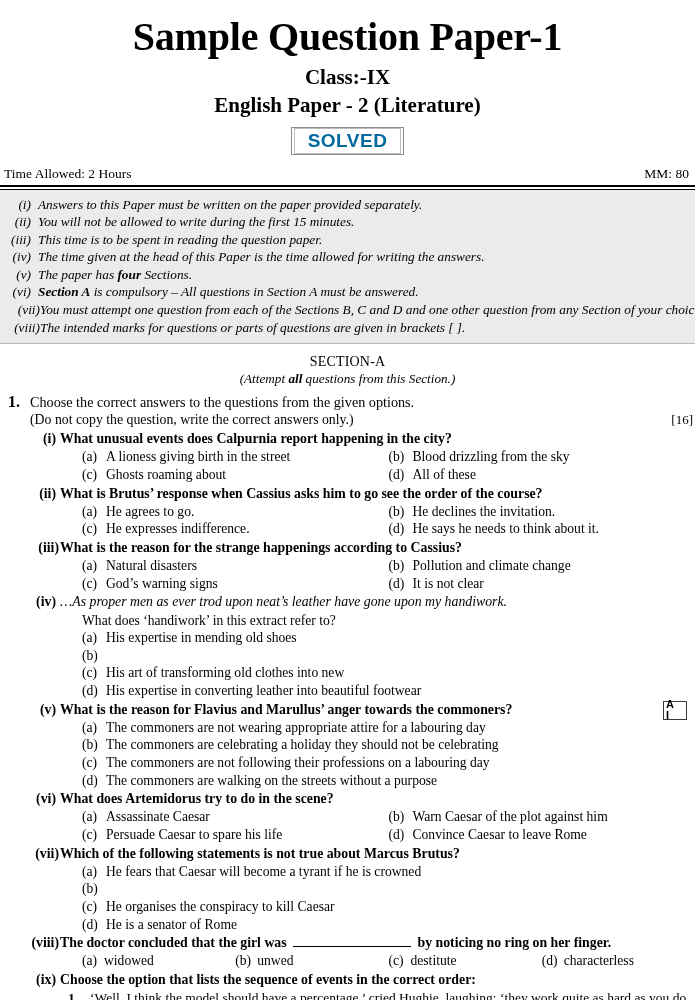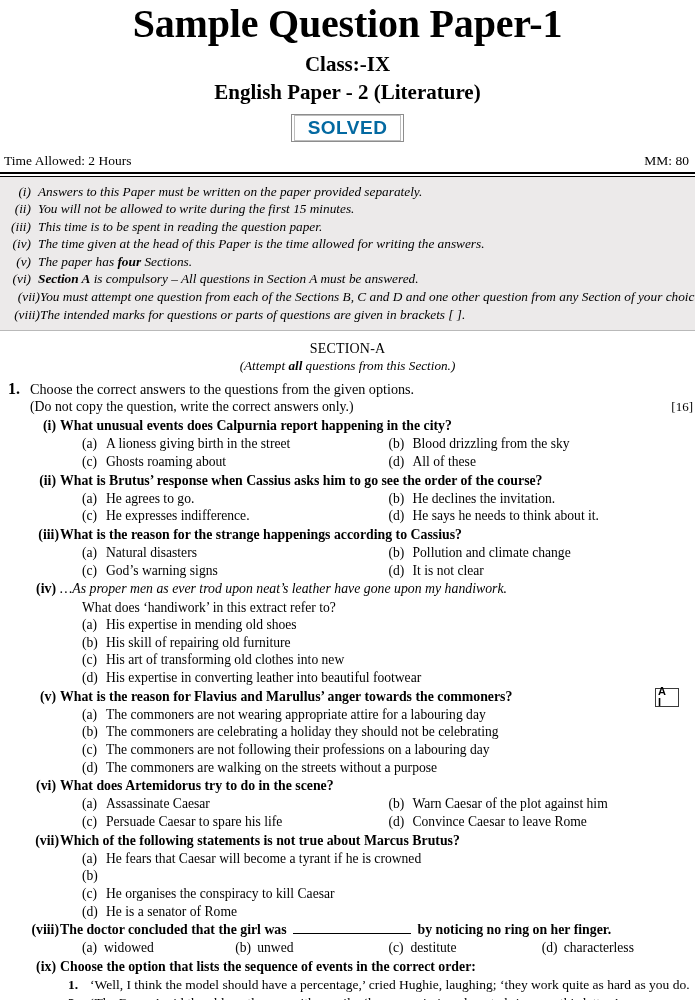--- a/index.html
+++ b/index.html
@@ -14,20 +14,21 @@
     font-family: "Liberation Serif", serif;
     color: #000000;
     position: relative;
   }
 
   .page {
     width: 695px;
     height: 848px;
     position: relative;
     box-sizing: border-box;
+    margin-top: 13px;
   }
 
   
   .doc-title {
     text-align: center;
     font-family: "Liberation Serif", serif;
     font-weight: bold;
     font-size: 40px;
     line-height: 44px;
     letter-spacing: -0.2px;
@@ -230,21 +231,21 @@
     display: inline-block;
     width: 118px;
     border-bottom: 1px solid #000;
     height: 11px;
     margin: 0 3px;
   }
 
   
   .ai-icon {
     position: absolute;
-    right: 16px;
+    right: 8px;
     width: 24px;
     height: 19px;
     border: 1px solid #3a3a3a;
     background: #ffffff;
     display: flex;
     align-items: center;
     justify-content: center;
     box-sizing: border-box;
   }
   .ai-icon .glyph {
@@ -406,21 +407,20 @@
       <span class="roman-lbl">(iv)</span>
       <span class="roman-q norm"><i>…As proper men as ever trod upon neat’s leather have gone upon my handiwork.</i></span>
     </div>
     <div class="sub-q">What does ‘handiwork’ in this extract refer to?</div>
     <div class="opt-1col">
       <span class="opt-lbl">(a)</span>
       <span class="opt-txt">His expertise in mending old shoes</span>
     </div>
     <div class="opt-1col">
       <span class="opt-lbl">(b)</span>
-      <span class="opt-txt">His skill of repairing old furniture</span>
     </div>
     <div class="opt-1col">
       <span class="opt-lbl">(c)</span>
       <span class="opt-txt">His art of transforming old clothes into new</span>
     </div>
     <div class="opt-1col">
       <span class="opt-lbl">(d)</span>
       <span class="opt-txt">His expertise in converting leather into beautiful footwear</span>
     </div>
 

